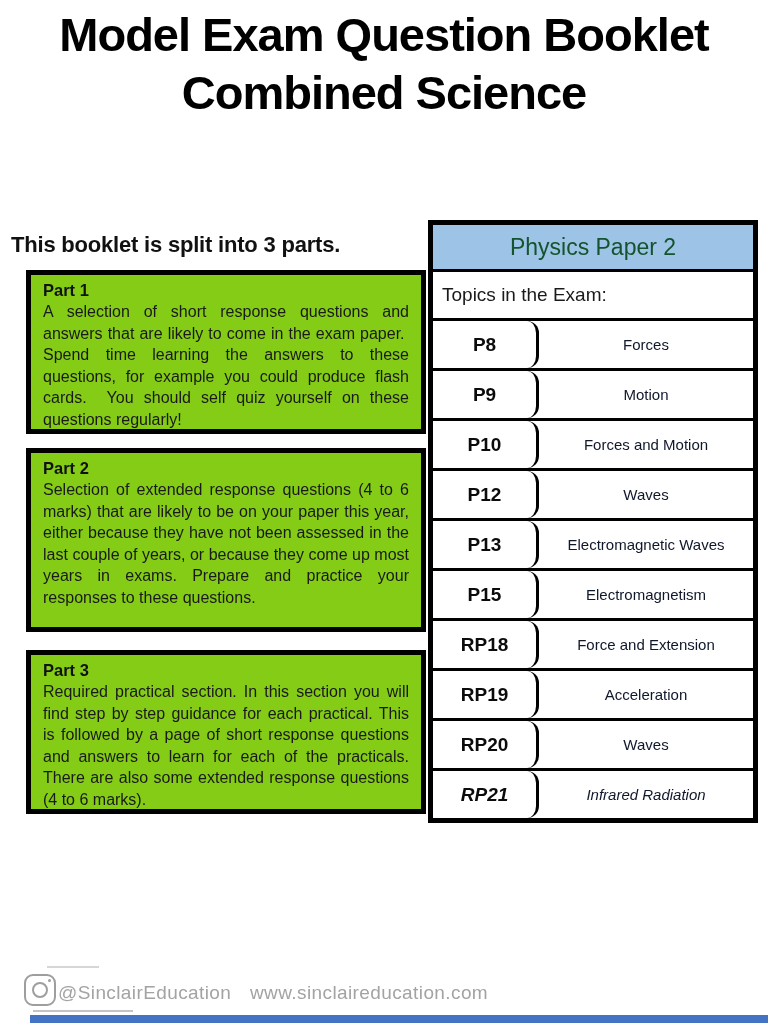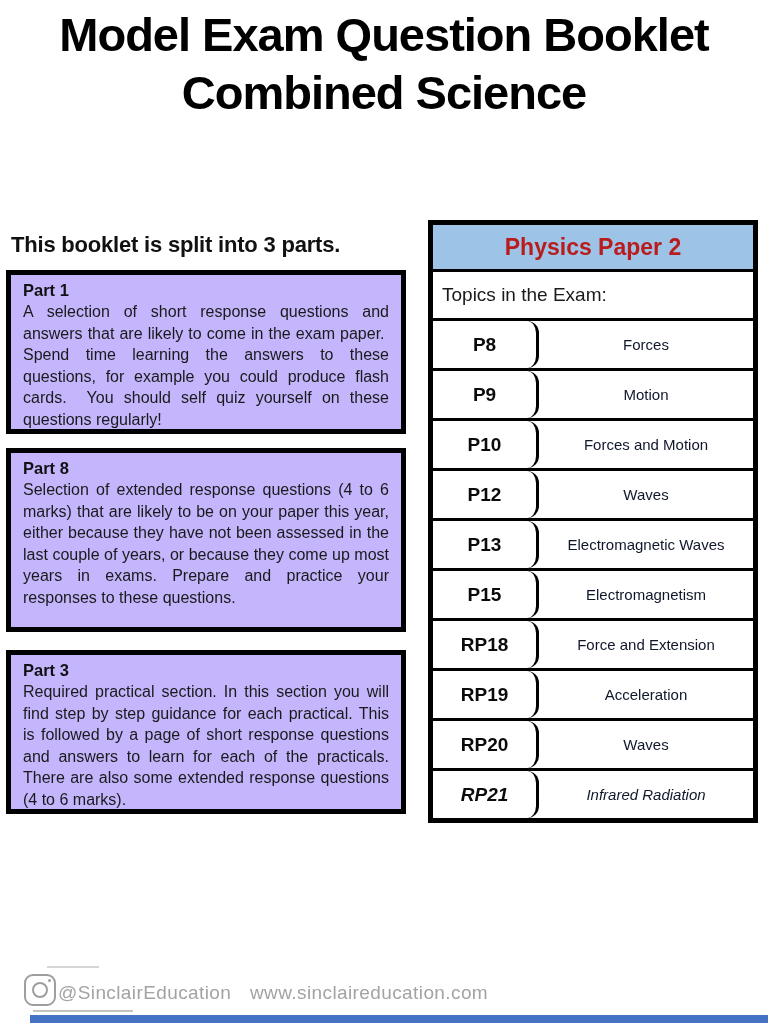--- a/index.html
+++ b/index.html
@@ -20,41 +20,41 @@
     font-size: 47px; line-height: 58px; letter-spacing: -1px;
   }
 
   
   .intro-heading {
     position: absolute; left: 11px; top: 232px;
     font-size: 22px; font-weight: 700; color: #111;
     letter-spacing: -0.2px;
   }
   .part-box {
-    position: absolute; left: 6px; width: 400px;
+    position: absolute; left: 26px; width: 400px;
     border: 5px solid #000; box-sizing: border-box;
-    background: #c4b5fd; padding: 4px 12px 6px 12px; overflow: hidden;
+    background: #84cc16; padding: 4px 12px 6px 12px; overflow: hidden;
   }
   .part-box.p1 { top: 270px; height: 164px; }
   .part-box.p2 { top: 448px; height: 184px; }
   .part-box.p3 { top: 650px; height: 164px; }
   .part-label { font-size: 16.5px; font-weight: 700; line-height: 22px; color: #111; }
   .part-text  {
     font-size: 16px; line-height: 21.5px; color: #1a1a1a;
     text-align: justify;
   }
 
   
   .paper-table {
     position: absolute; left: 428px; top: 220px; width: 330px;
     border: 5px solid #000; box-sizing: border-box; background: #fff;
   }
   .paper-table-header {
     height: 44px; line-height: 44px; text-align: center;
-    font-size: 23px; font-weight: 700; color: #b91c1c;
+    font-size: 23px; font-weight: 400; color: #14532d;
     border-bottom: 3px solid #000;
     background: #9DC3E6;
   }
   .topics-subtitle-row {
     height: 46px; line-height: 46px; padding-left: 9px;
     font-size: 19px; color: #1a1a1a;
     border-bottom: 3px solid #000;
   }
   .topic-row {
     display: flex; height: 47px; border-bottom: 3px solid #000;
@@ -117,21 +117,21 @@
   </div>
 
   <div class="intro-heading">This booklet is split into 3 parts.</div>
 
   <div class="part-box p1">
     <div class="part-label">Part 1</div>
     <div class="part-text">A selection of short response questions and answers that are likely to come in the exam paper.&nbsp; Spend time learning the answers to these questions, for example you could produce flash cards.&nbsp; You should self quiz yourself on these questions regularly!</div>
   </div>
 
   <div class="part-box p2">
-    <div class="part-label">Part 8</div>
+    <div class="part-label">Part 2</div>
     <div class="part-text">Selection of extended response questions (4 to 6 marks) that are likely to be on your paper this year, either because they have not been assessed in the last couple of years, or because they come up most years in exams. Prepare and practice your responses to these questions.</div>
   </div>
 
   <div class="part-box p3">
     <div class="part-label">Part 3</div>
     <div class="part-text">Required practical section. In this section you will find step by step guidance for each practical. This is followed by a page of short response questions and answers to learn for each of the practicals. There are also some extended response questions (4 to 6 marks).</div>
   </div>
 
   <div class="paper-table">
     <div class="paper-table-header" style="background: rgb(157, 195, 230);">Physics Paper 2</div>

